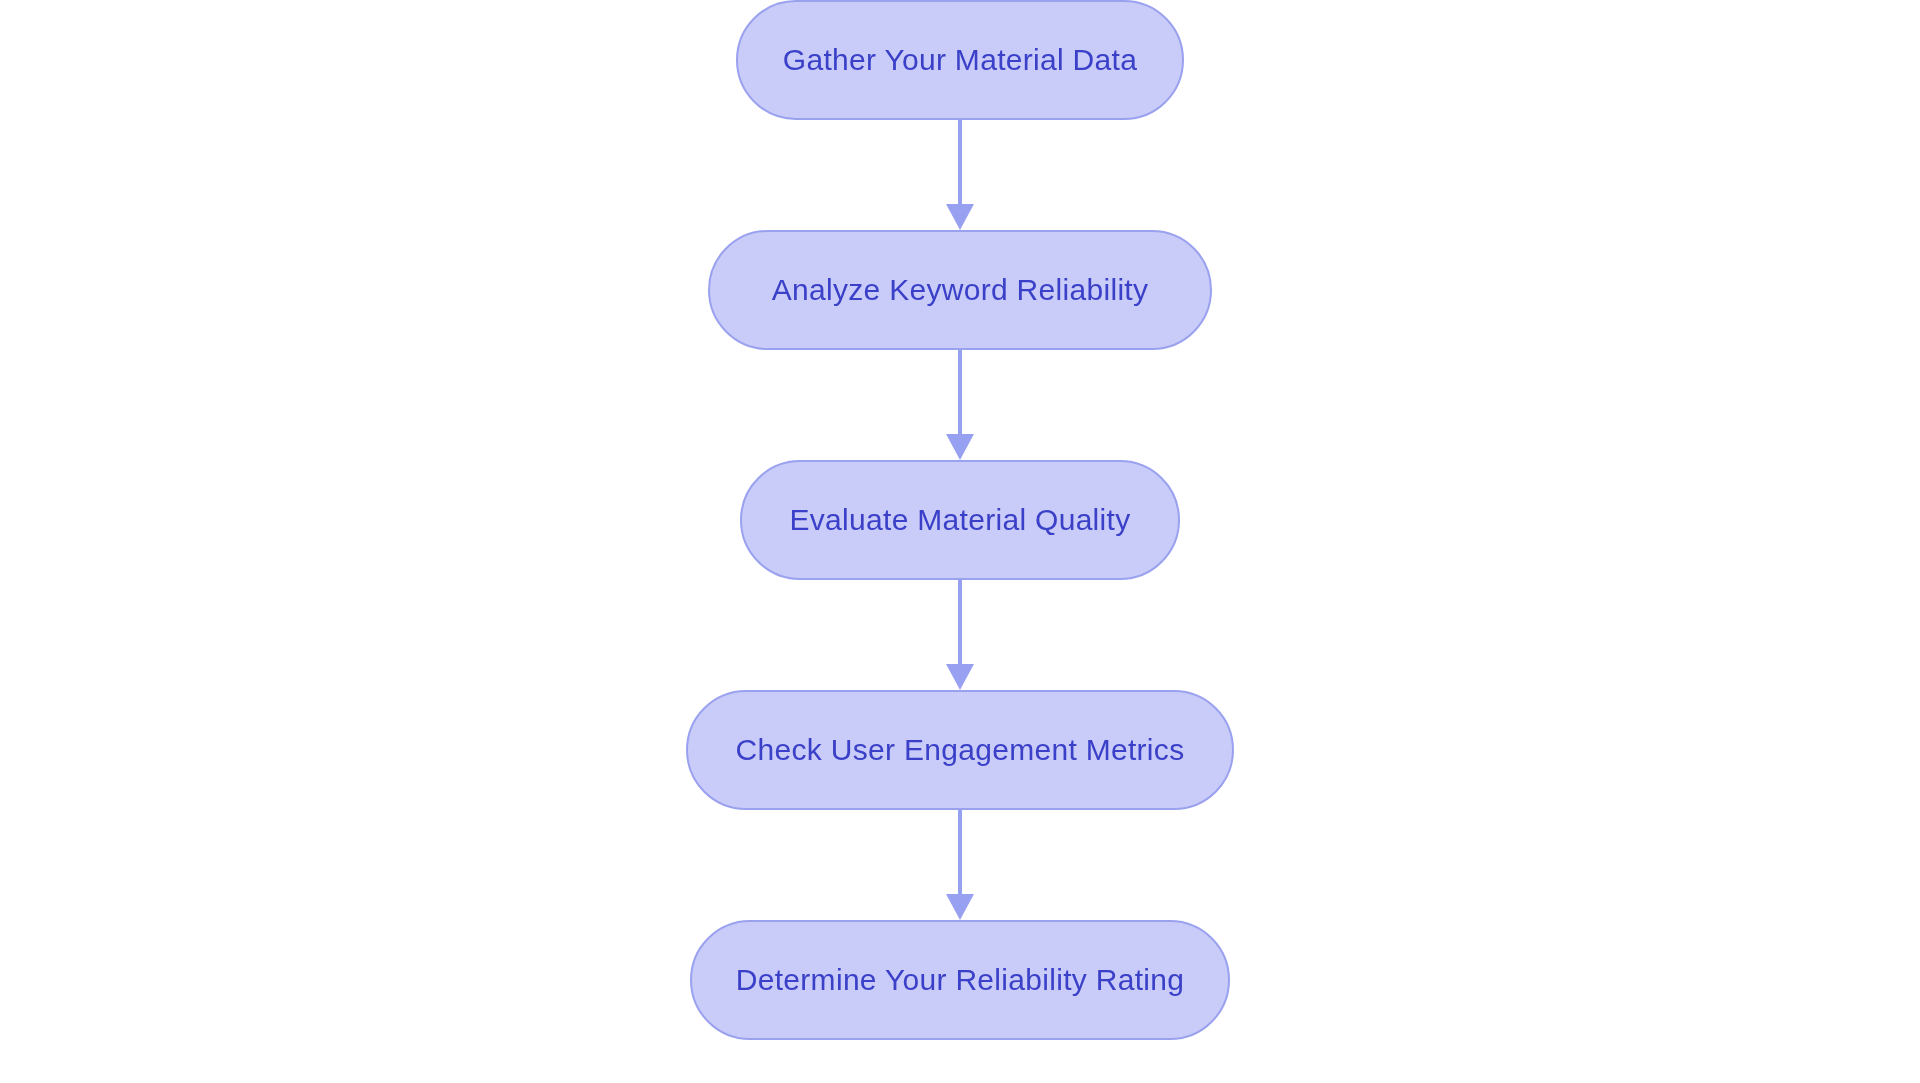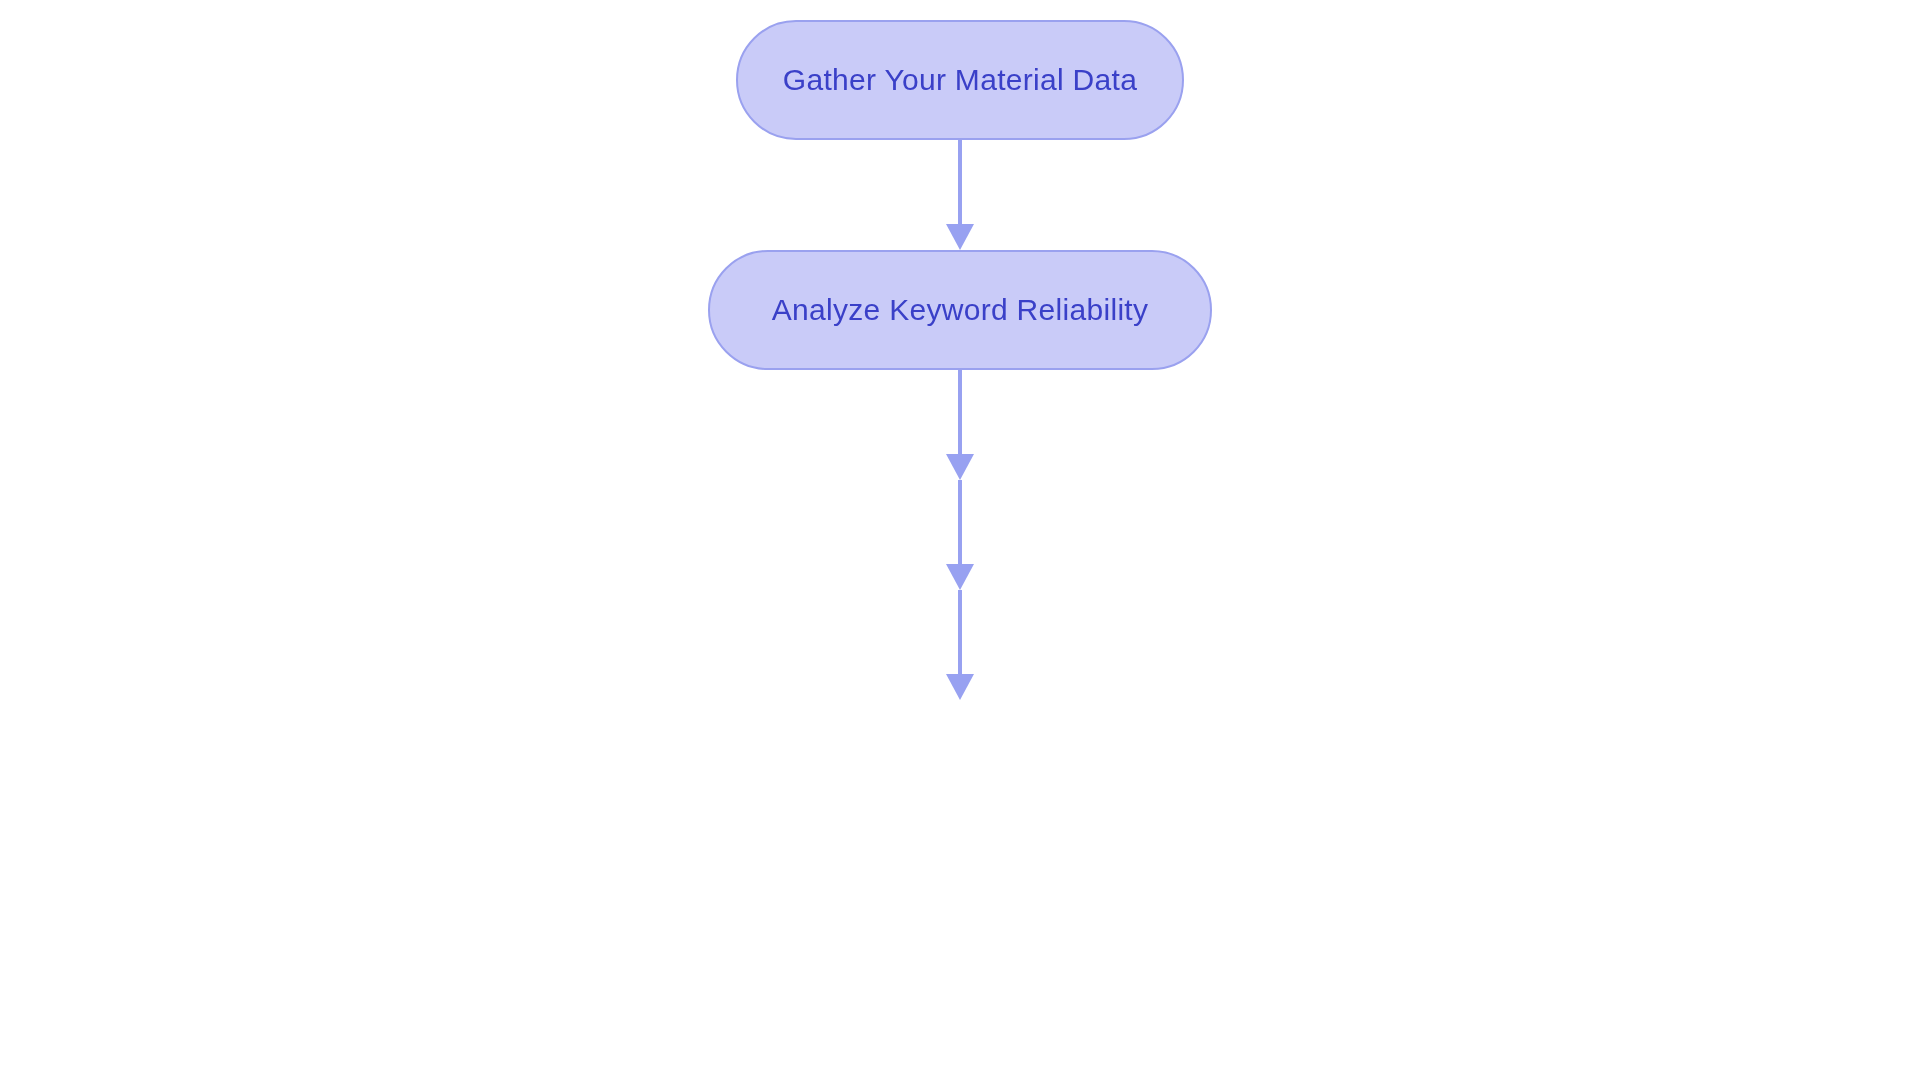--- a/index.html
+++ b/index.html
@@ -18,21 +18,20 @@
     font-family: "Liberation Sans", sans-serif;
     overflow: hidden;
   }
   .canvas {
     position: relative;
     width: 1920px;
     height: 1083px;
     display: flex;
     flex-direction: column;
     align-items: center;
-    padding-top: 20px;
   }
   .flow-node {
     flex: 0 0 auto;
     height: 120px;
     border-radius: 60px;
     background: var(--fill);
     border: 2px solid var(--border);
     color: var(--text);
     font-size: 30px;
     letter-spacing: 0.3px;
@@ -75,26 +74,29 @@
     <div class="head"></div>
   </div>
 
   <div class="flow-node" style="width: 504px;">Analyze Keyword Reliability</div>
 
   <div class="flow-arrow">
     <div class="shaft"></div>
     <div class="head"></div>
   </div>
 
+  <div class="flow-node" style="width: 440px;">Evaluate Material Quality</div>
 
   <div class="flow-arrow">
     <div class="shaft"></div>
     <div class="head"></div>
   </div>
 
+  <div class="flow-node" style="width: 548px;">Check User Engagement Metrics</div>
 
   <div class="flow-arrow">
     <div class="shaft"></div>
     <div class="head"></div>
   </div>
 
+  <div class="flow-node" style="width: 540px;">Determine Your Reliability Rating</div>
 
 </div>
 
 </body></html>

